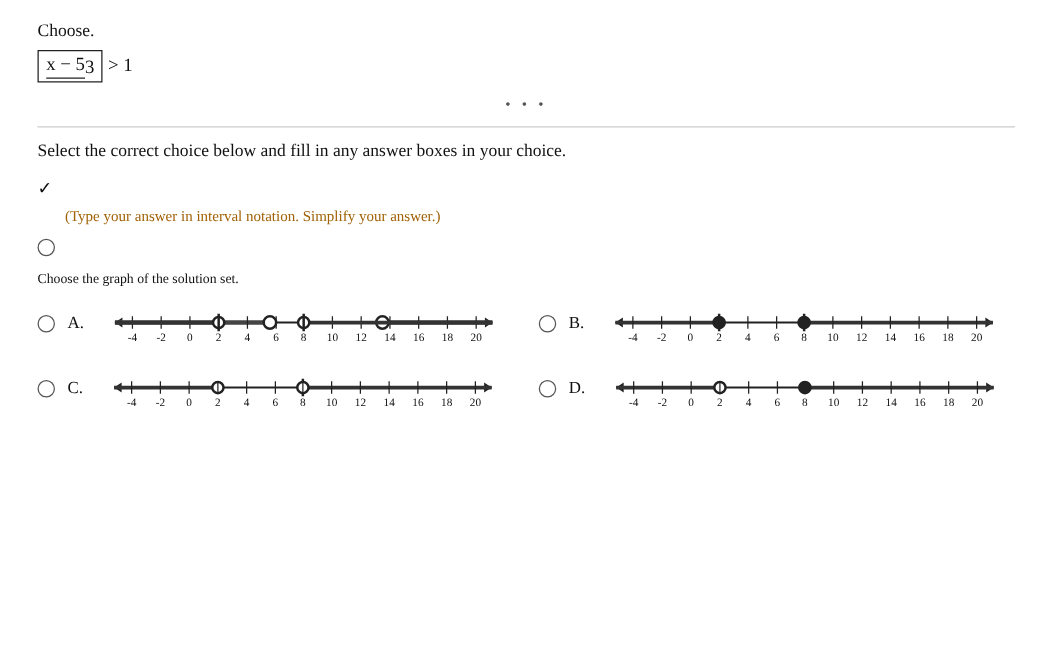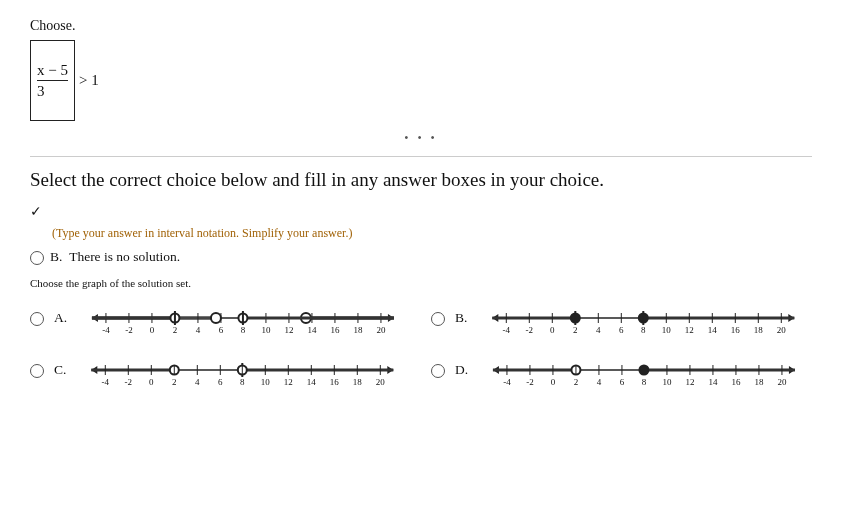--- a/index.html
+++ b/index.html
@@ -17,24 +17,24 @@
       margin-bottom: 6px;
     }
     .equation-box {
       display: inline-flex;
       align-items: center;
       margin-bottom: 6px;
       font-size: 15px;
     }
     .fraction {
       display: inline-flex;
-      flex-direction: column;
-      align-items: flex-start;
+      flex-direction: row;
+      align-items: flex-end;
       border: 1.5px solid #222;
-      padding: 20px 6px;
+      padding: 2px 6px;
       margin-right: 4px;
       line-height: 1.2;
     }
     .fraction .numer {
       border-bottom: 1.5px solid #222;
       padding-bottom: 1px;
       width: 100%;
       text-align: center;
     }
     .fraction .denom {
@@ -50,21 +50,21 @@
       color: #555;
       font-size: 12px;
       letter-spacing: 3px;
     }
     .divider {
       border: none;
       border-top: 1px solid #ccc;
       margin: 8px 0 12px 0;
     }
     .select-text {
-      font-size: 19px;
+      font-size: 14px;
       margin-bottom: 12px;
     }
     .choice-row {
       display: flex;
       align-items: flex-start;
       margin-bottom: 6px;
     }
     .choice-radio {
       width: 14px;
       height: 14px;
@@ -161,24 +161,20 @@
 
 
 <div class="choice-row">
   <span class="checkmark-a">✓</span>
 </div>
 <div class="sub-note">(Type your answer in interval notation. Simplify your answer.)</div>
 
 
 <div class="choice-row" style="margin-top:8px;">
   <div class="choice-radio"></div>
-  <span class="choice-label">
-    <span>B.</span>
-    &nbsp;<span>There is no solution.</span>
-  </span>
 </div>
 
 
 <div class="choose-graph-label">Choose the graph of the solution set.</div>
 
 
 <div class="graphs-grid">
 
   <div class="graph-cell">
     <div class="graph-radio-wrap">

